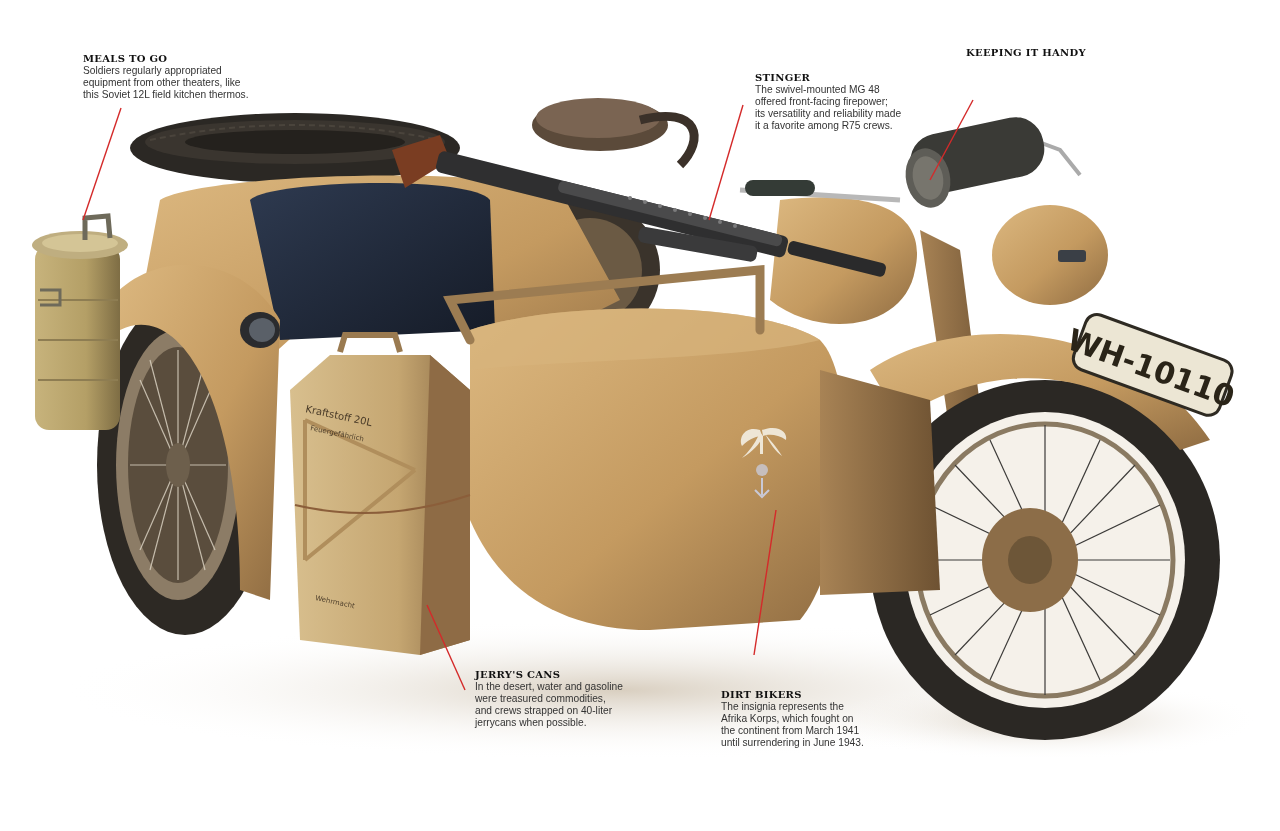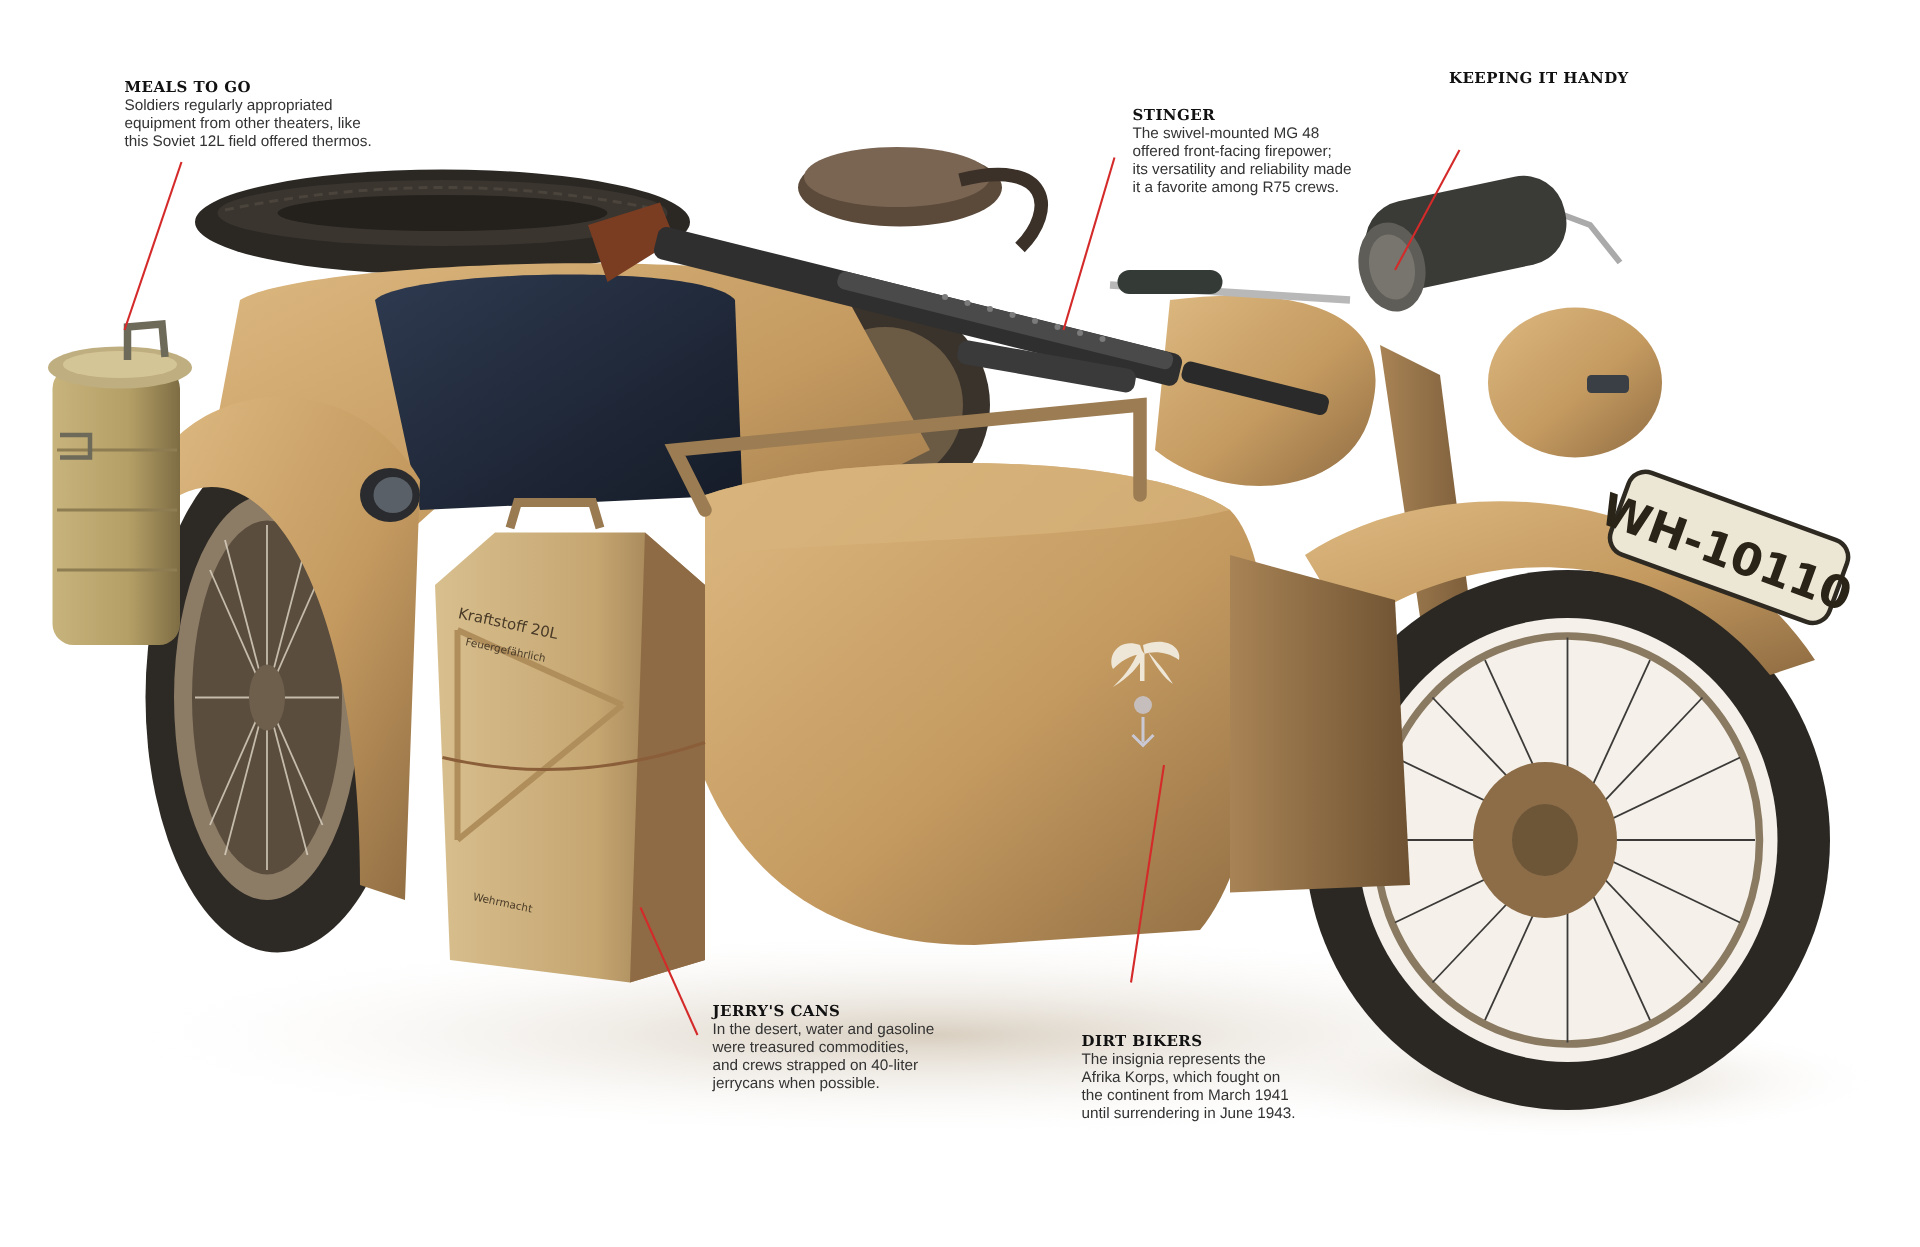--- a/index.html
+++ b/index.html
@@ -197,21 +197,21 @@
       <line x1="973" y1="100" x2="930" y2="180"></line>
       <line x1="427" y1="605" x2="465" y2="690"></line>
       <line x1="776" y1="510" x2="754" y2="655"></line>
     </g>
   </svg>
 
   <div class="callout" style="left:83px; top:53px; width:200px;">
     <div class="title">MEALS TO GO</div>
     <div class="body">Soldiers regularly appropriated
 equipment from other theaters, like
-this Soviet 12L field offered thermos.</div>
+this Soviet 12L field kitchen thermos.</div>
   </div>
 
   <div class="callout" style="left:755px; top:72px; width:170px;">
     <div class="title">STINGER</div>
     <div class="body">The swivel-mounted MG 48
 offered front-facing firepower;
 its versatility and reliability made
 it a favorite among R75 crews.</div>
   </div>
 

